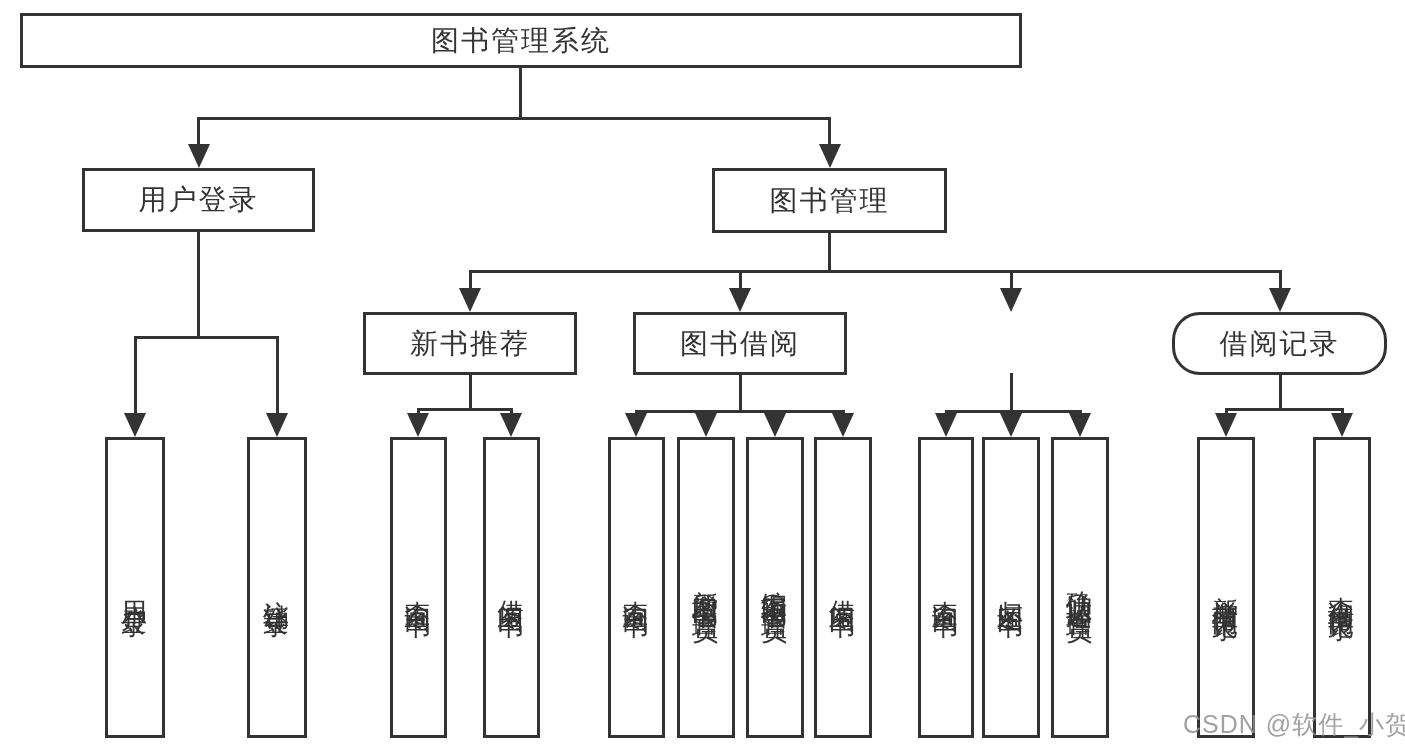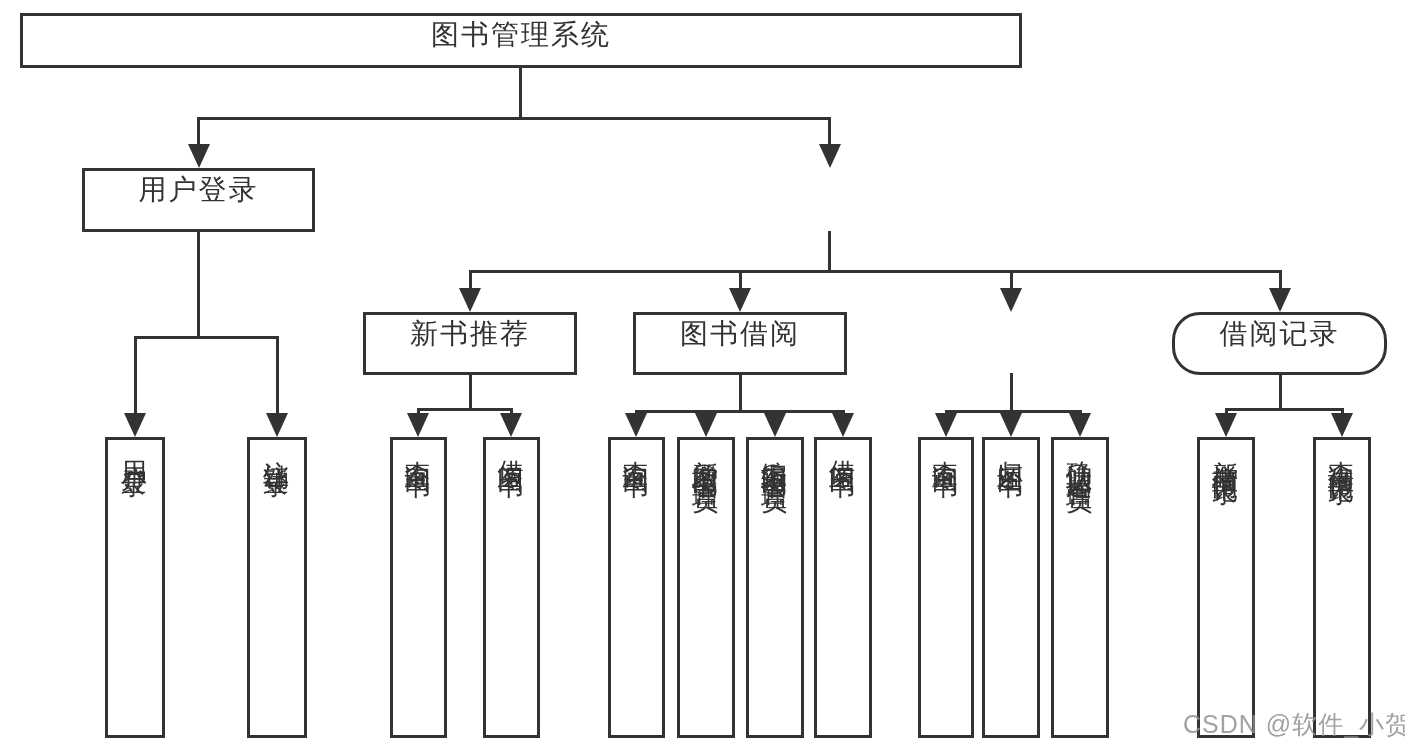--- a/index.html
+++ b/index.html
@@ -15,21 +15,21 @@
     background: #ffffff;
     overflow: hidden;
   }
   
   .box {
     position: absolute;
     box-sizing: border-box;
     border: 3px solid #333333;
     background: #ffffff;
     display: flex;
-    align-items: flex-start;
+    align-items: center;
     justify-content: center;
     color: #333333;
     font-size: 28px;
     letter-spacing: 2px;
     z-index: 2;
   }
   .box.vtext span {
     writing-mode: vertical-rl;
     text-orientation: mixed;
     letter-spacing: 4px;
@@ -81,20 +81,23 @@
 
   <div class="vl" style="left:519px; top:68px; height:52px;"></div>
   <div class="hl" style="left:197px; top:117px; width:634px;"></div>
   <div class="vl" style="left:197px; top:117px; height:28px;"></div>
   <div class="arrow" style="left:188px; top:144px;"></div>
   <div class="vl" style="left:828px; top:117px; height:28px;"></div>
   <div class="arrow" style="left:819px; top:144px;"></div>
 
   <div class="box" style="left:82px; top:168px; width:233px; height:64px;">
     <span>用户登录</span>
+  </div>
+  <div class="box" style="left:712px; top:168px; width:235px; height:65px;">
+    <span>图书管理</span>
   </div>
 
   <div class="vl" style="left:197px; top:230px; height:106px;"></div>
   <div class="hl" style="left:134px; top:336px; width:145px;"></div>
   <div class="vl" style="left:134px; top:336px; height:77px;"></div>
   <div class="arrow" style="left:124px; top:413px;"></div>
   <div class="vl" style="left:276px; top:336px; height:77px;"></div>
   <div class="arrow" style="left:266px; top:413px;"></div>
 
   <div class="vl" style="left:828px; top:231px; height:41px;"></div>

